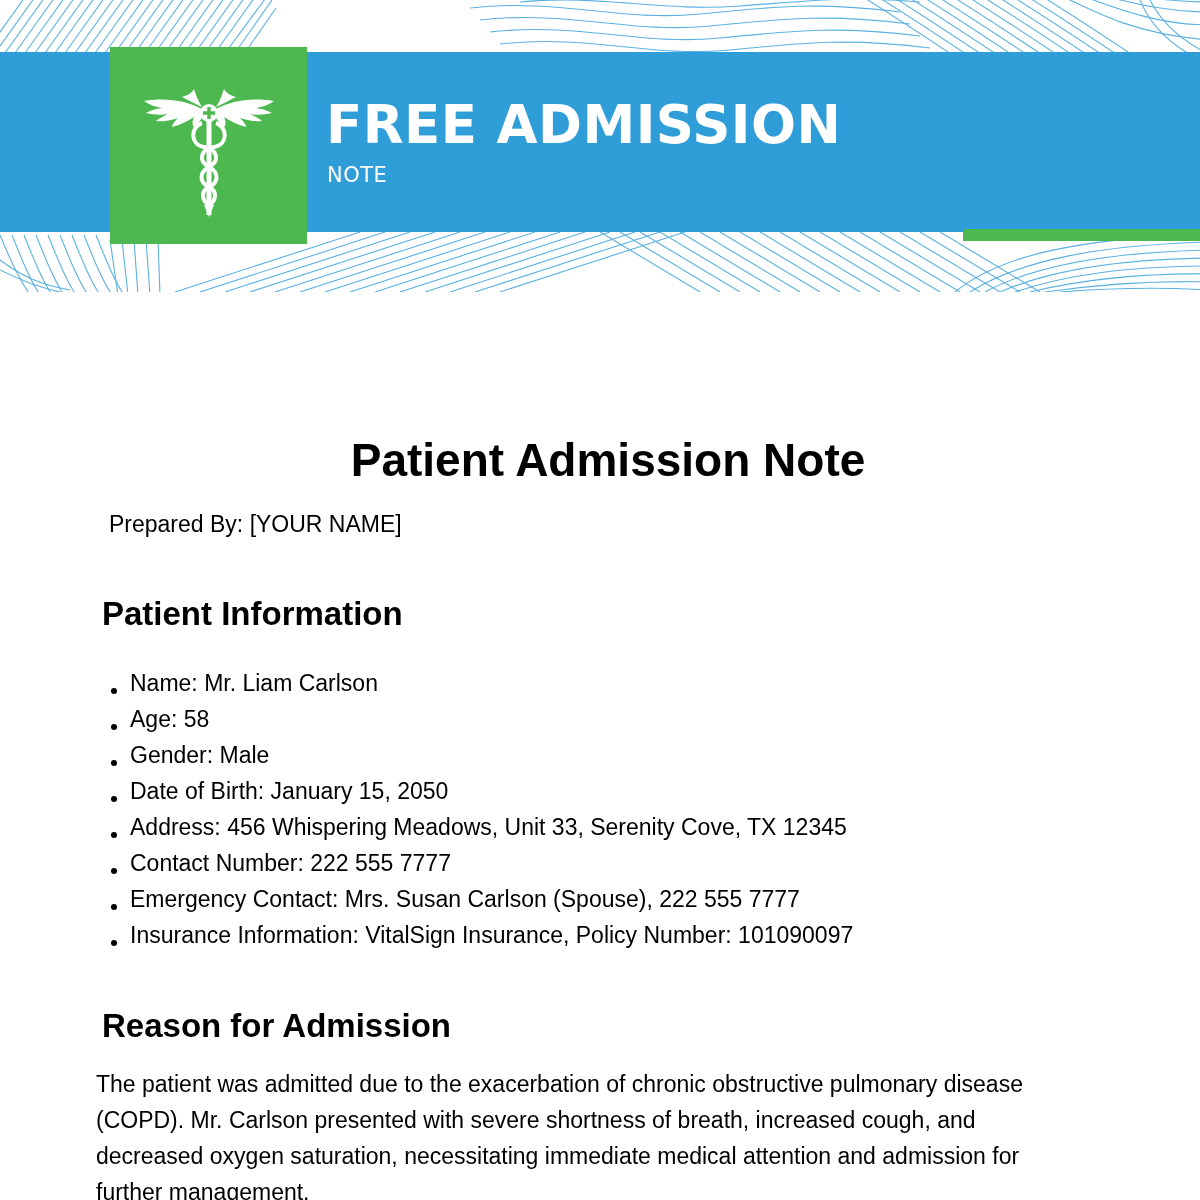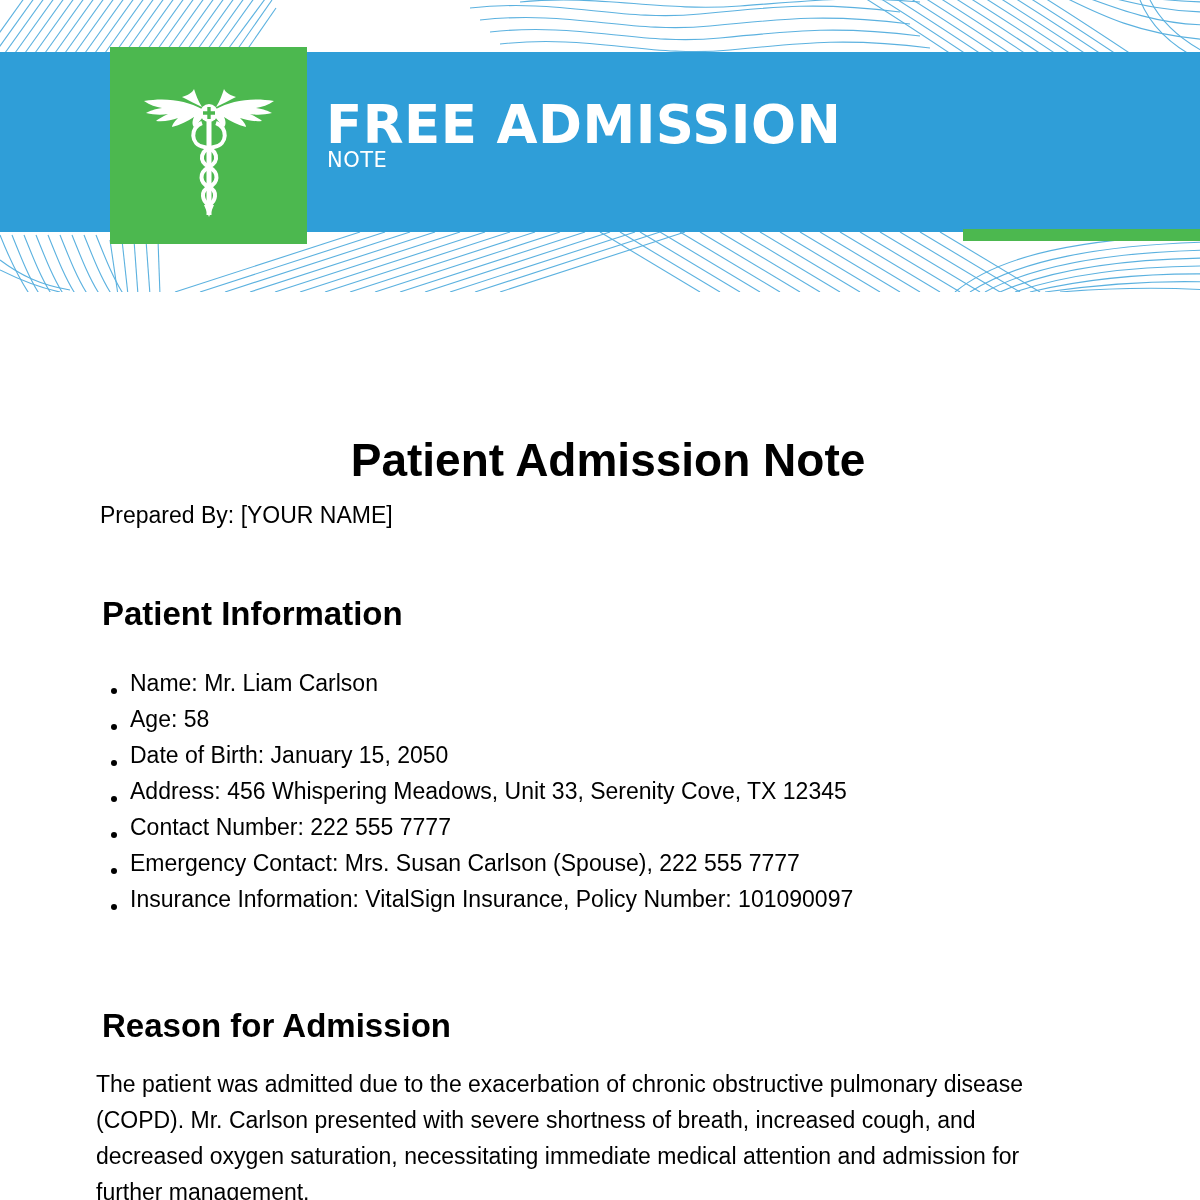--- a/index.html
+++ b/index.html
@@ -69,21 +69,21 @@
       font-weight: bold;
       font-size: 53px;
       letter-spacing: 0.5px;
       color: #ffffff;
       white-space: nowrap;
       line-height: 1;
     }
     .header-subtitle {
       position: absolute;
       left: 327px;
-      top: 150px;
+      top: 165px;
       font-family: "DejaVu Sans", sans-serif;
       font-size: 21px;
       color: #ffffff;
       letter-spacing: 0.5px;
       line-height: 1;
     }
 
     .doc {
       position: absolute;
       left: 0; top: 0;
@@ -99,21 +99,21 @@
       font-size: 46px;
       line-height: 52px;
       margin: 8px;
     }
     .prepared-by {
       position: absolute;
       left: 96px;
       top: 496px;
       font-size: 23px;
       line-height: 30px;
-      margin: 4px;
+      margin: 13px;
     }
     .section-heading {
       position: absolute;
       left: 96px;
       font-weight: bold;
       font-size: 33px;
       line-height: 40px;
       margin: 6px;
     }
     .info-list {
@@ -307,20 +307,21 @@
 
 <div class="doc">
   <h1 class="doc-title">Patient Admission Note</h1>
   <p class="prepared-by">Prepared By: [YOUR NAME]</p>
 
   <h2 class="section-heading" style="top:588px;">Patient Information</h2>
 
   <ul class="info-list">
     <li><span class="bullet"></span><span>Name: Mr. Liam Carlson</span></li>
     <li><span class="bullet"></span><span>Age: 58</span></li>
+    <li><span class="bullet"></span><span>Gender: Male</span></li>
     <li><span class="bullet"></span><span>Date of Birth: January 15, 2050</span></li>
     <li><span class="bullet"></span><span>Address: 456 Whispering Meadows, Unit 33, Serenity Cove, TX 12345</span></li>
     <li><span class="bullet"></span><span>Contact Number: 222 555 7777</span></li>
     <li><span class="bullet"></span><span>Emergency Contact: Mrs. Susan Carlson (Spouse), 222 555 7777</span></li>
     <li><span class="bullet"></span><span>Insurance Information: VitalSign Insurance, Policy Number: 101090097</span></li>
   </ul>
 
   <h2 class="section-heading" style="top:1000px;">Reason for Admission</h2>
   <p class="paragraph">The patient was admitted due to the exacerbation of chronic obstructive pulmonary disease (COPD). Mr. Carlson presented with severe shortness of breath, increased cough, and decreased oxygen saturation, necessitating immediate medical attention and admission for further management.</p>
 </div>

